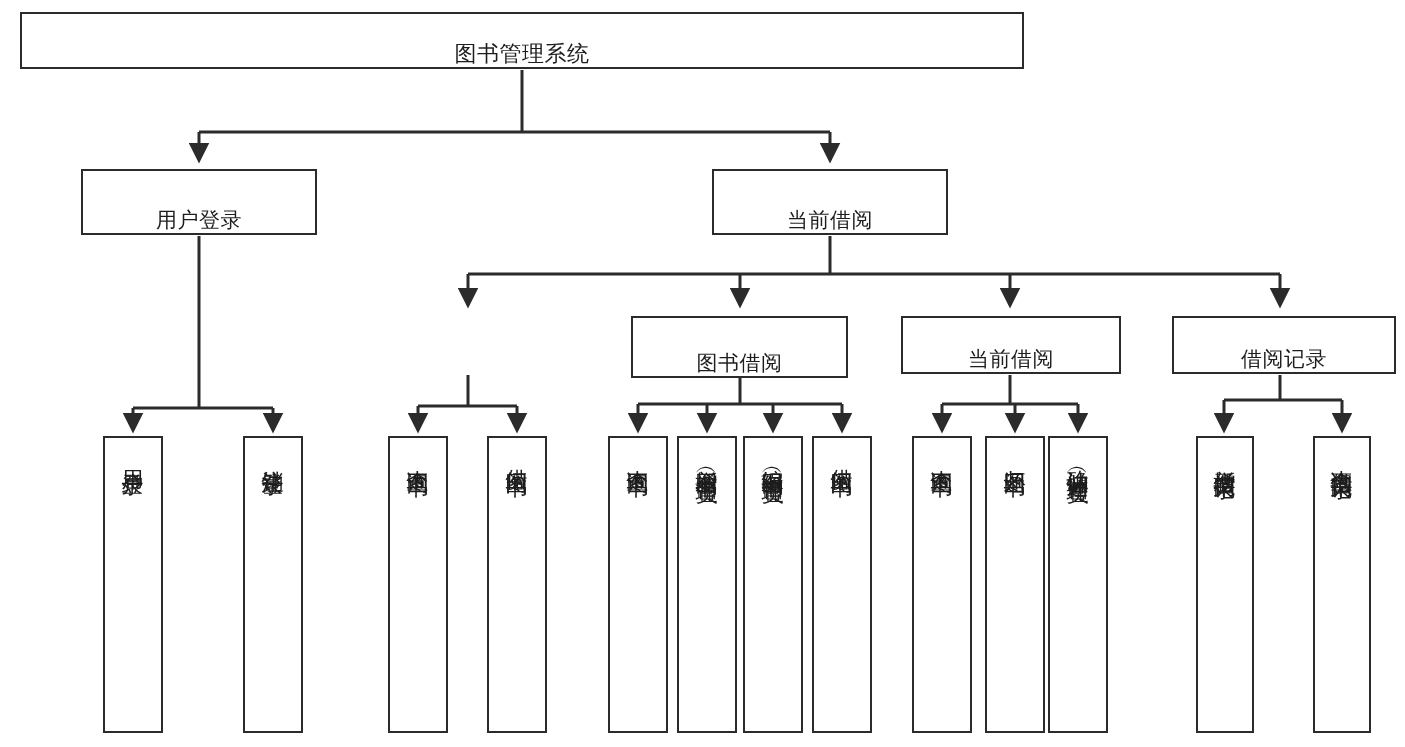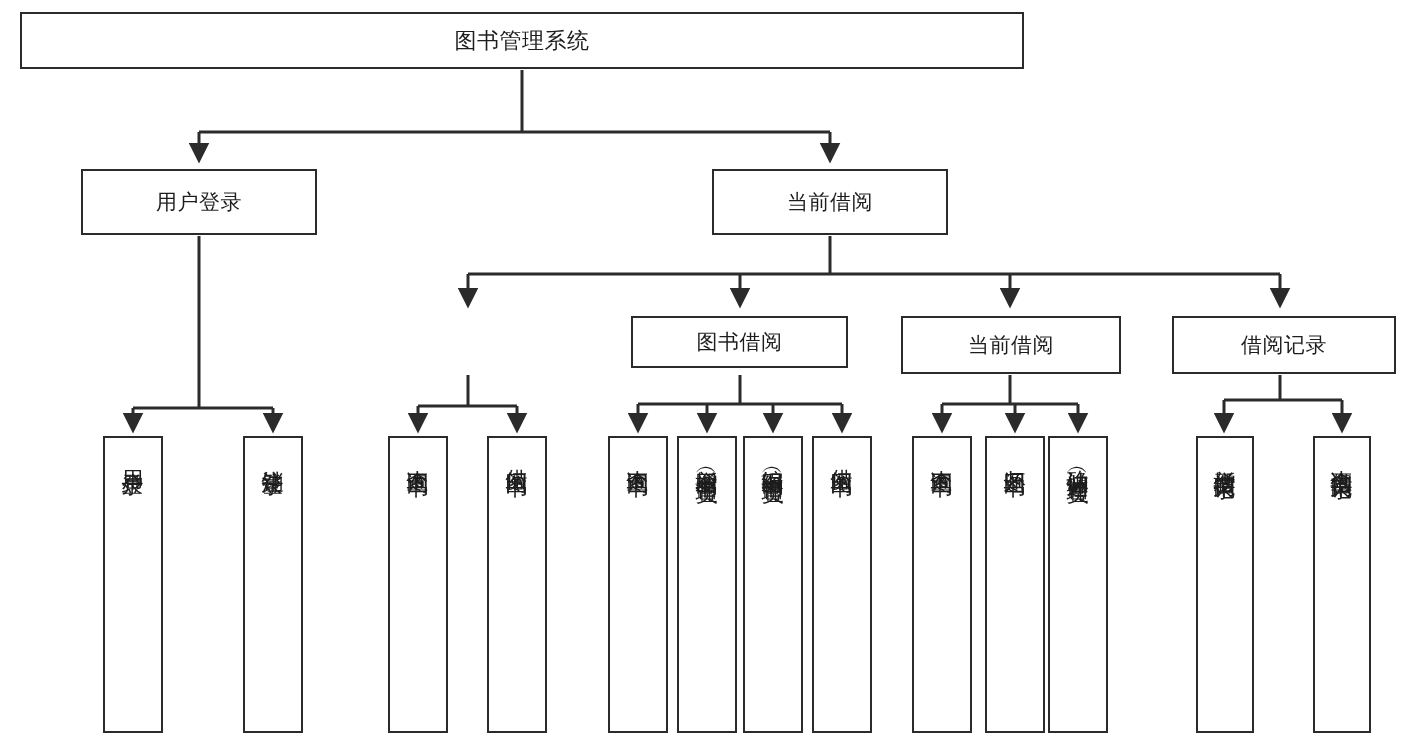--- a/index.html
+++ b/index.html
@@ -25,21 +25,21 @@
     width: 1405px;
     height: 747px;
     pointer-events: none;
   }
   .node {
     position: absolute;
     box-sizing: border-box;
     border: 2px solid #2b2b2b;
     background: #ffffff;
     display: flex;
-    align-items: center;
+    align-items: flex-end;
     justify-content: center;
     color: #1d1d1d;
   }
   .node-label {
     display: block;
     text-align: center;
     line-height: 1.18;
     letter-spacing: 0.5px;
   }
   
@@ -132,21 +132,21 @@
 
   <div class="node horiz" style="left:81px; top:169px; width:236px; height:66px;">
     <span class="node-label">用户登录</span>
   </div>
 
   <div class="node horiz" style="left:712px; top:169px; width:236px; height:66px;">
     <span class="node-label">当前借阅</span>
   </div>
 
 
-  <div class="node horiz" style="left:631px; top:316px; width:217px; height:52px;">
+  <div class="node horiz" style="left:631px; top:316px; width:217px; height:62px;">
     <span class="node-label">图书借阅</span>
   </div>
 
   <div class="node horiz" style="left:901px; top:316px; width:220px; height:58px;">
     <span class="node-label">当前借阅</span>
   </div>
 
   <div class="node horiz" style="left:1172px; top:316px; width:224px; height:58px;">
     <span class="node-label">借阅记录</span>
   </div>

